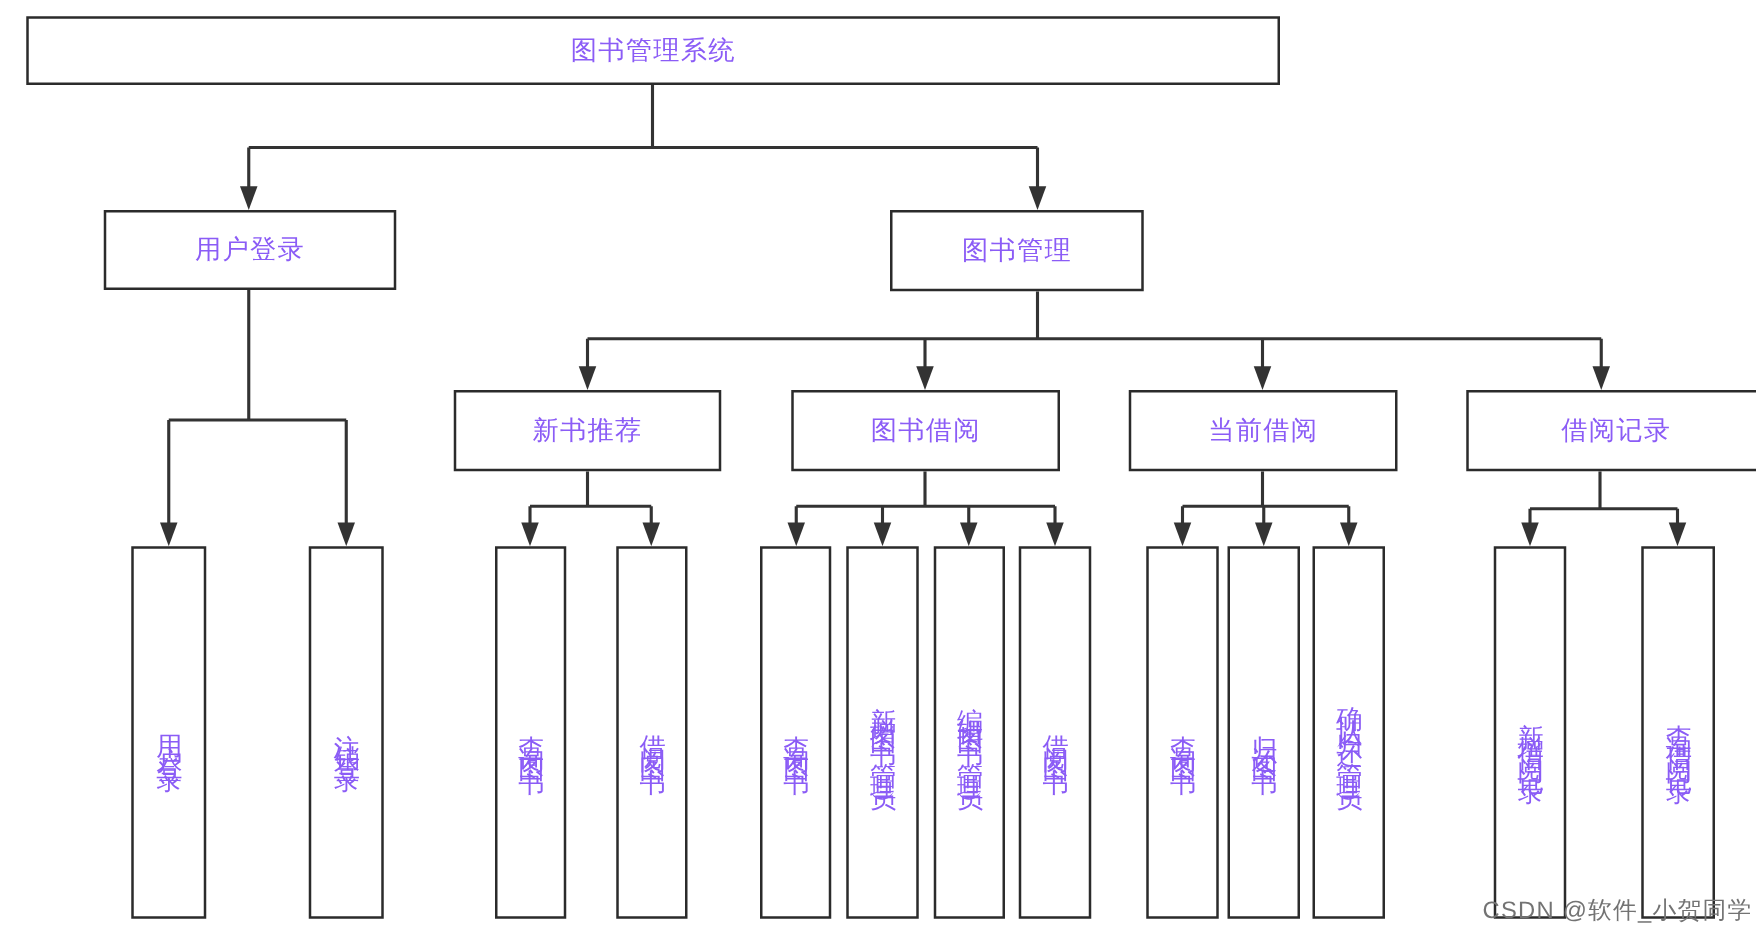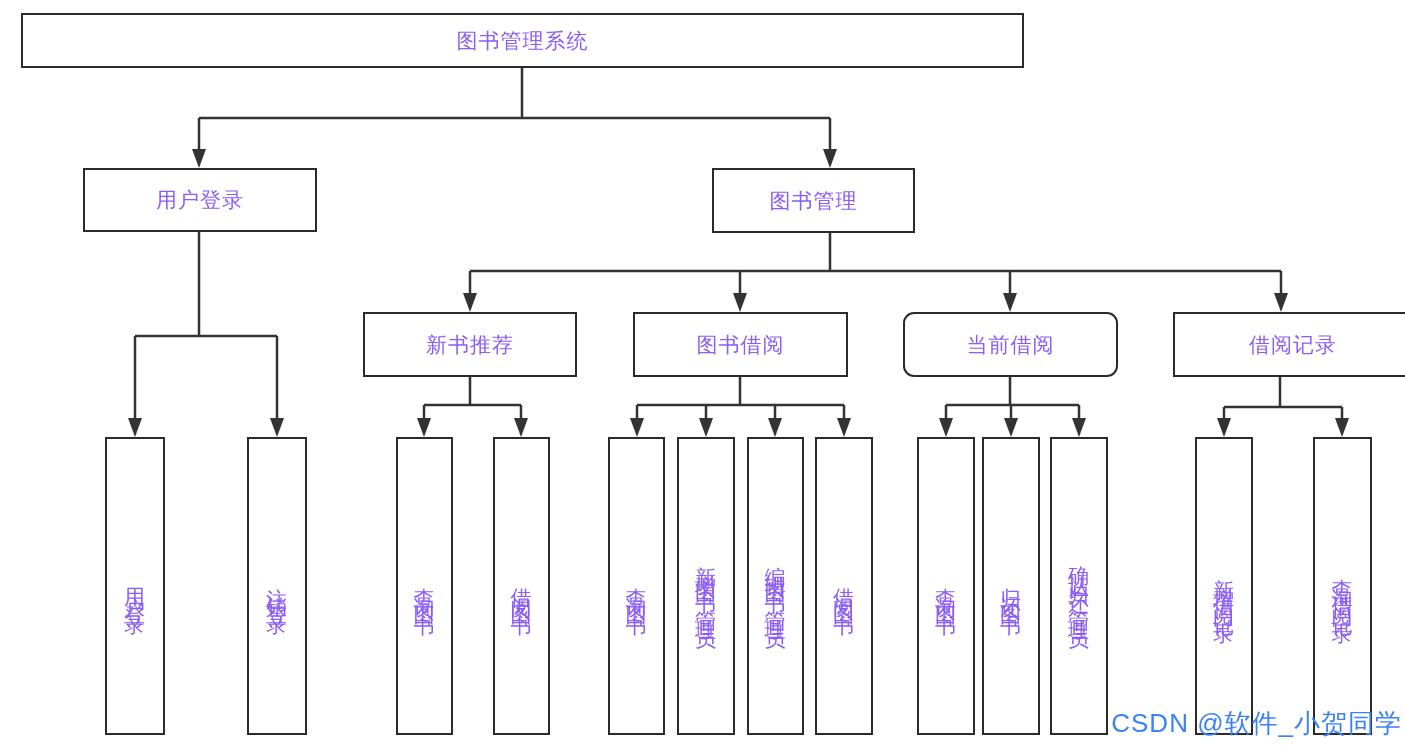--- a/index.html
+++ b/index.html
@@ -34,22 +34,22 @@
     writing-mode: vertical-rl;
     text-orientation: mixed;
     font-size: 21px;
     letter-spacing: 9px;
     padding-top: 6px;
   }
   #watermark {
     position: absolute;
     right: 3px;
     bottom: 6px;
-    font-size: 26px;
-    color: #3b82f6;
+    font-size: 19px;
+    color: #737373;
     letter-spacing: 1px;
     white-space: nowrap;
     z-index: 5;
   }
 </style>
 </head>
 <body>
 
 <div id="stage">
 
@@ -123,21 +123,21 @@
     </g>
   </svg>
 
   <div class="box h" style="left:21px; top:13px; width:1003px; height:55px;">图书管理系统</div>
 
   <div class="box h" style="left:83px; top:168px; width:234px; height:64px;">用户登录</div>
   <div class="box h" style="left:712px; top:168px; width:203px; height:65px;">图书管理</div>
 
   <div class="box h" style="left:363px; top:312px; width:214px; height:65px;">新书推荐</div>
   <div class="box h" style="left:633px; top:312px; width:215px; height:65px;">图书借阅</div>
-  <div class="box h" style="left:903px; top:312px; width:215px; height:65px;border-radius:11px;">当前借阅</div>
+  <div class="box h" style="left:903px; top:312px; width:215px; height:65px;">当前借阅</div>
   <div class="box h" style="left:1173px; top:312px; width:240px; height:65px;">借阅记录</div>
 
   <div class="box v" style="left:105px; top:437px; width:60px; height:298px;">用户登录</div>
   <div class="box v" style="left:247px; top:437px; width:60px; height:298px;">注销登录</div>
 
   <div class="box v" style="left:396px; top:437px; width:57px; height:298px;">查询图书</div>
   <div class="box v" style="left:493px; top:437px; width:57px; height:298px;">借阅图书</div>
 
   <div class="box v" style="left:608px; top:437px; width:57px; height:298px;">查询图书</div>
   <div class="box v" style="left:677px; top:437px; width:58px; height:298px;">新增图书（管理员）</div>

